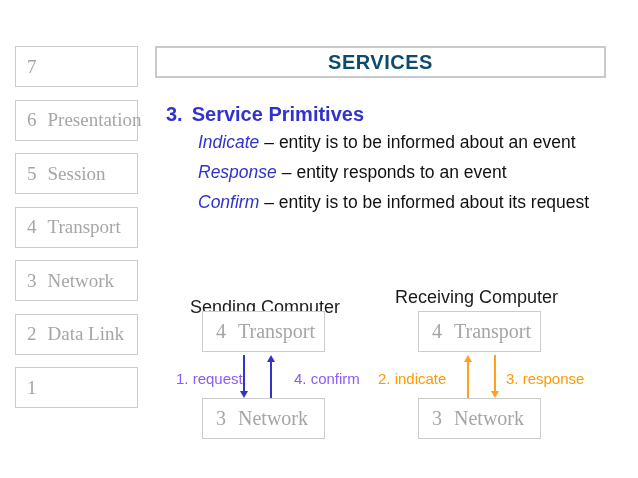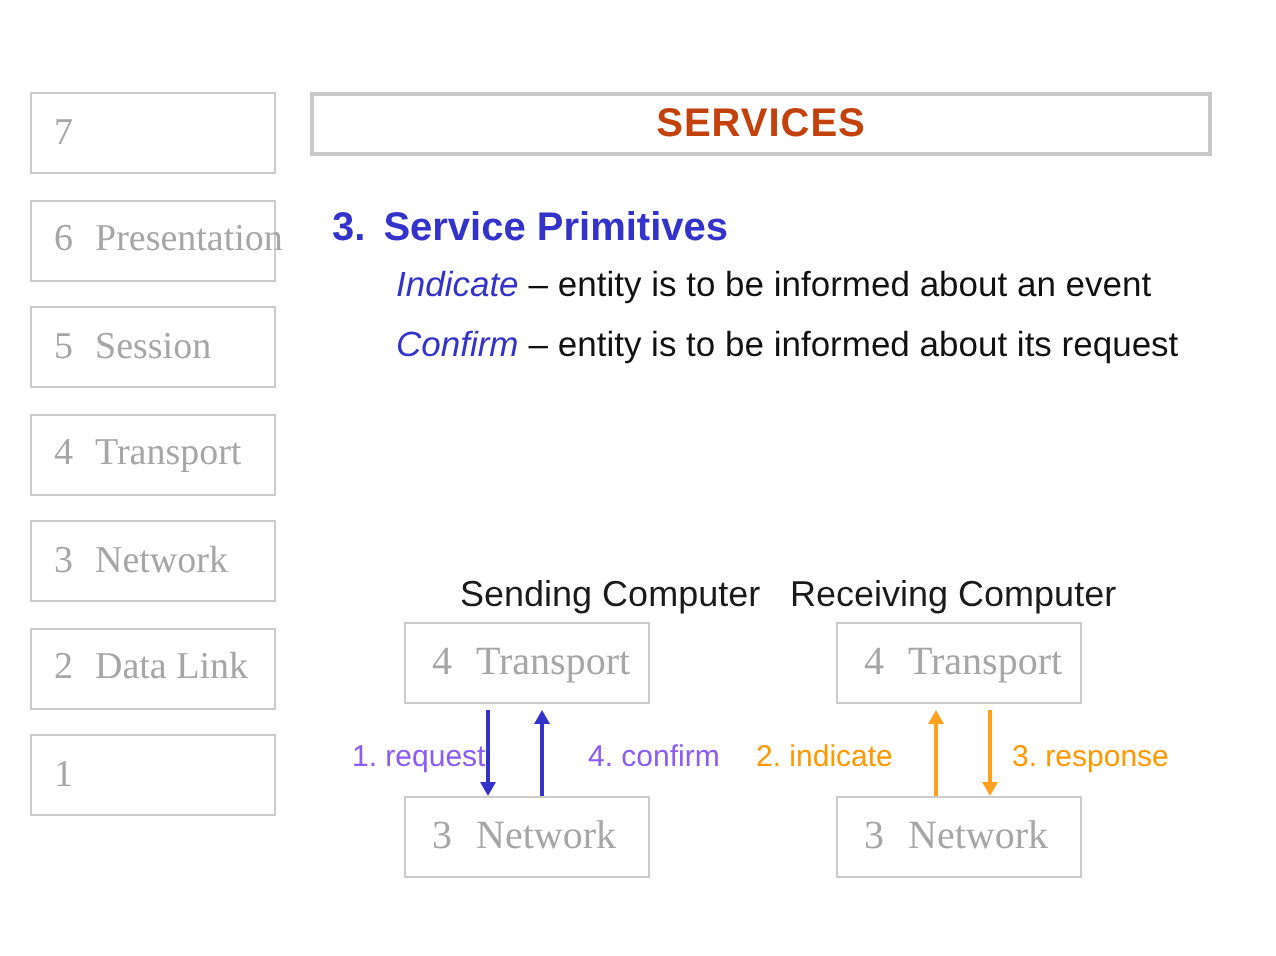--- a/index.html
+++ b/index.html
@@ -9,34 +9,34 @@
   
   .osi-stack{position:absolute;left:15px;top:46px;display:flex;flex-direction:column;gap:12.5px;}
   .osi-box{box-sizing:border-box;width:123px;height:41px;border:1px solid #cccccc;
            display:flex;align-items:center;padding-left:11px;
            font-family:"Liberation Serif",serif;font-size:19px;color:#a6a6a6;}
   .osi-box .num{margin-right:11px;}
 
   
   .title-box{position:absolute;left:155px;top:46px;box-sizing:border-box;width:451px;height:32px;
              border:2px solid #c9c9c9;display:flex;align-items:center;justify-content:center;}
-  .title-text{color:#c2410c;font-size:20px;font-weight:bold;letter-spacing:0.5px;}
+  .title-text{color:#0c4a6e;font-size:20px;font-weight:bold;letter-spacing:0.5px;}
 
   
   .section-heading{position:absolute;left:166px;top:103px;display:flex;gap:9px;
                    color:#3333cc;font-size:20px;font-weight:bold;}
   .primitive-list{position:absolute;left:198px;top:131px;width:412px;font-size:17.5px;color:#111111;}
   .primitive{line-height:22px;margin-bottom:8px;}
   .primitive.wrap{width:400px;}
   .primitive.nowrap{white-space:nowrap;}
   .primitive .term{font-style:italic;color:#3333cc;margin-right:5px;}
 
   
   .computer-heading{position:absolute;font-size:18px;color:#1a1a1a;}
-  .heading-sending{left:190px;top:287px;margin-left:40px;}
+  .heading-sending{left:190px;top:297px;}
   .heading-receiving{left:395px;top:287px;}
 
   .layer-box{position:absolute;box-sizing:border-box;width:123px;height:41px;border:1px solid #cccccc;
              display:flex;align-items:center;padding-left:13px;
              font-family:"Liberation Serif",serif;font-size:20px;color:#a6a6a6;background:#ffffff;}
   .layer-box .num{margin-right:12px;}
   .box-ts{left:202px;top:311px;}
   .box-ns{left:202px;top:398px;}
   .box-tr{left:418px;top:311px;}
   .box-nr{left:418px;top:398px;}
@@ -103,20 +103,23 @@
   <div class="section-heading">
     <span>3.</span>
     <span>Service Primitives</span>
   </div>
 
   <div class="primitive-list">
     <div class="primitive nowrap">
       <span class="term">Indicate</span><span>– entity is to be informed about an event</span>
     </div>
     <div class="primitive nowrap">
+      <span class="term">Response</span><span>– entity responds to an event</span>
+    </div>
+    <div class="primitive nowrap">
       <span class="term">Confirm</span><span>– entity is to be informed about its request</span>
     </div>
   </div>
 
   <div class="computer-heading heading-sending">Sending Computer</div>
   <div class="computer-heading heading-receiving">Receiving Computer</div>
 
   <div class="layer-box box-ts">
     <span class="num">4</span>
     <span>Transport</span>

